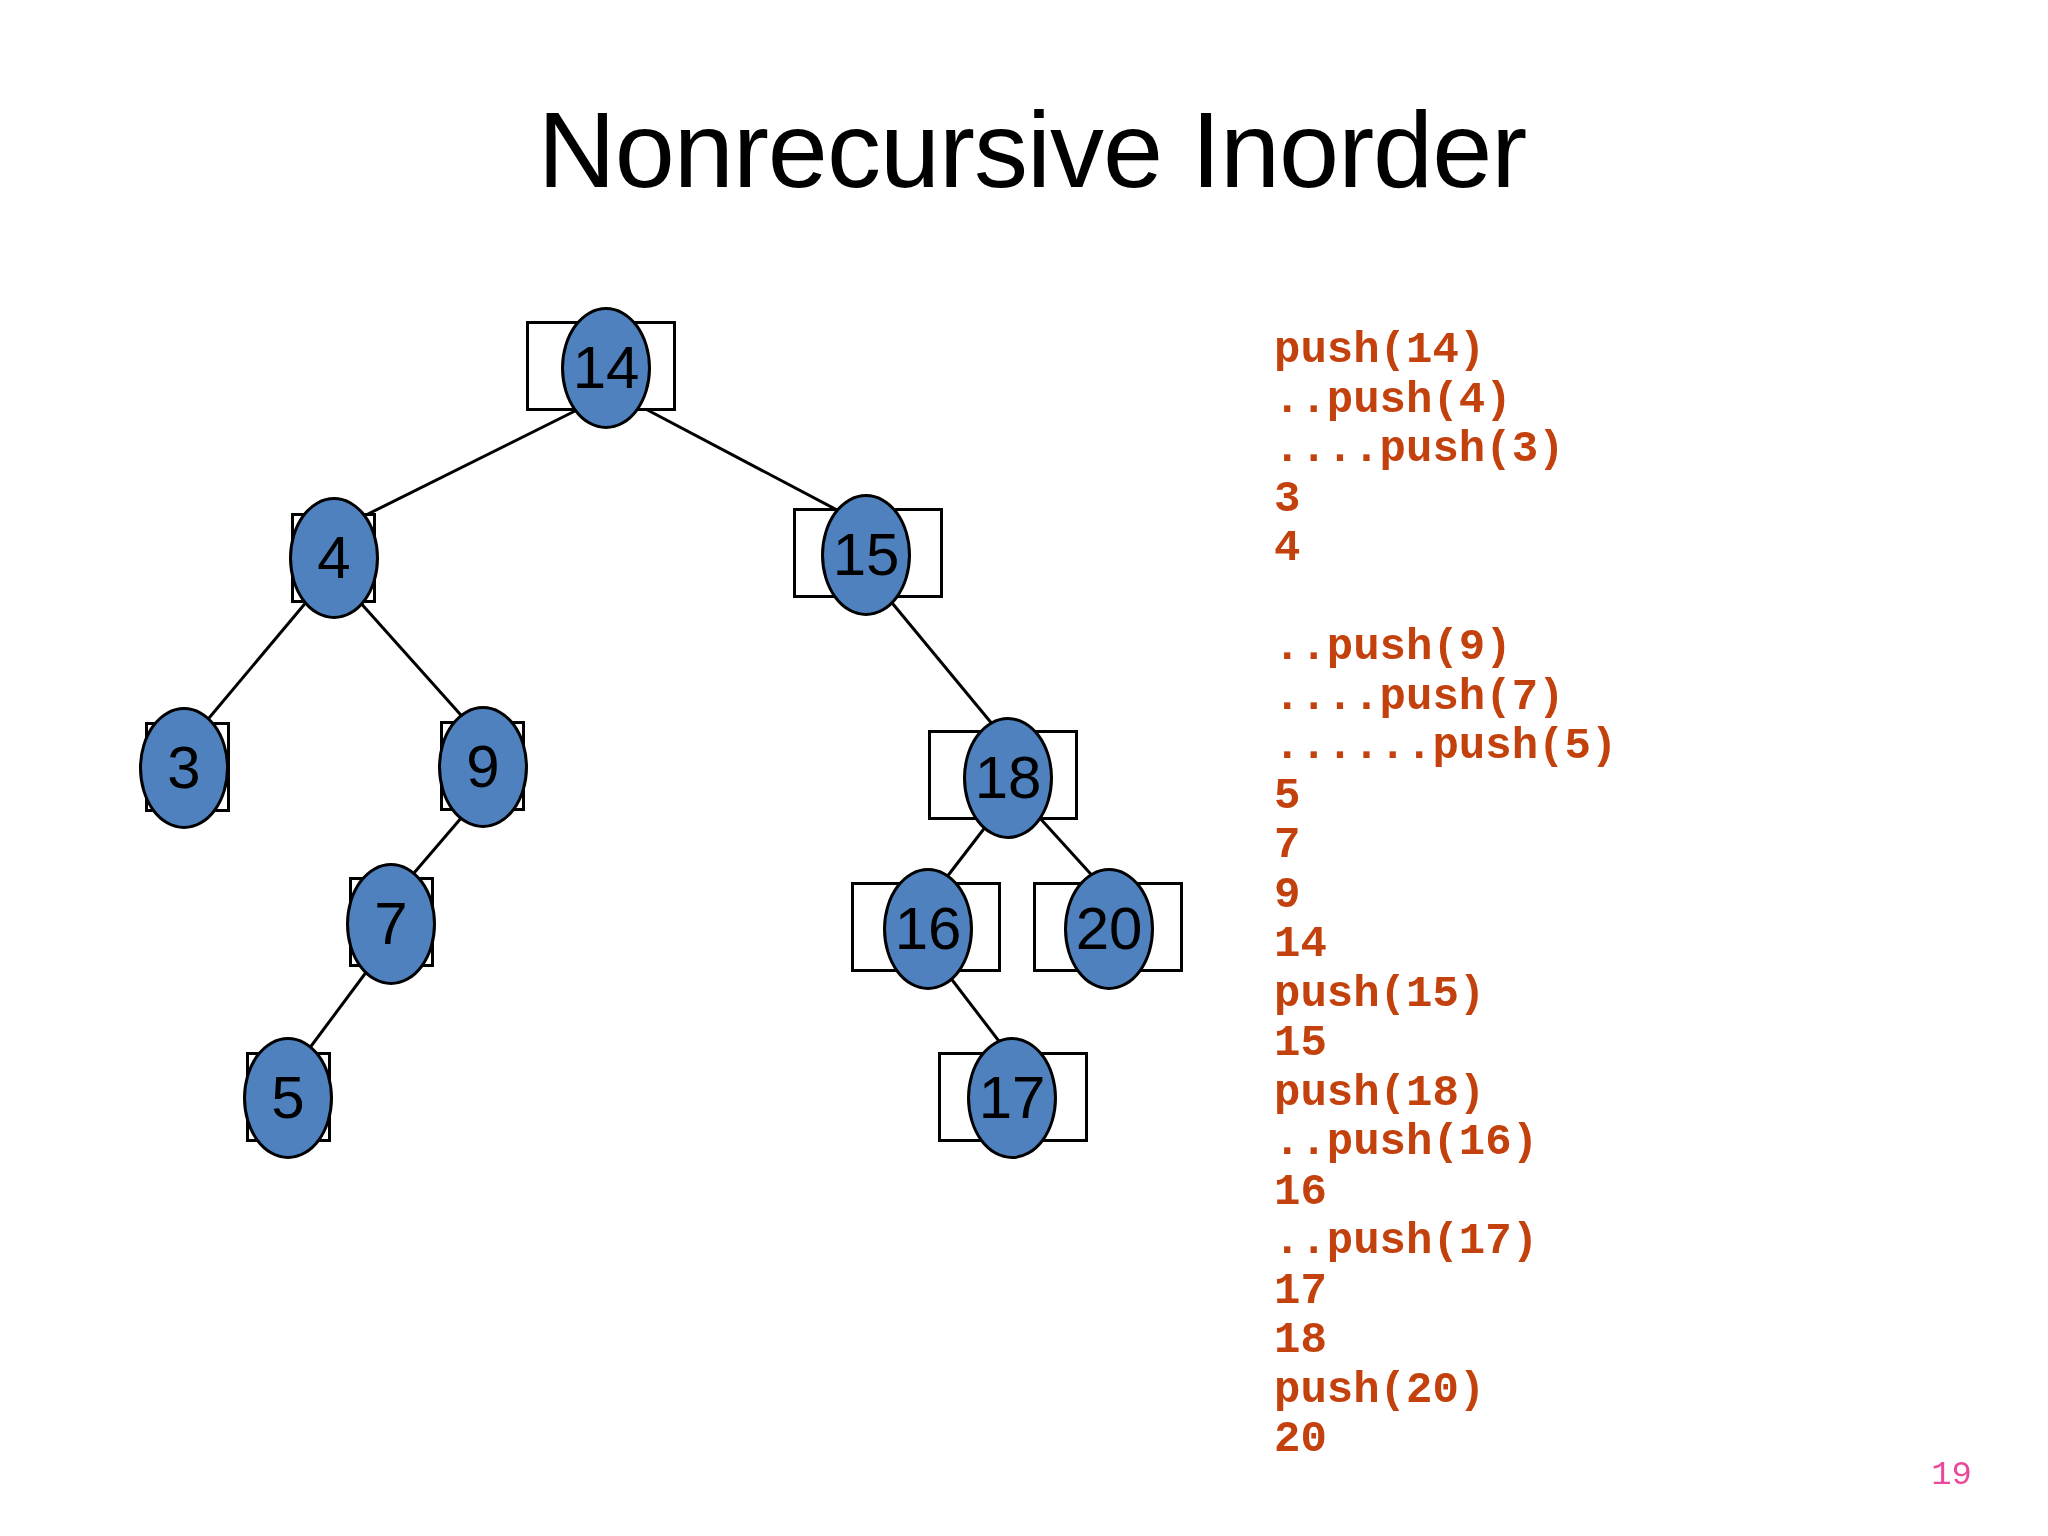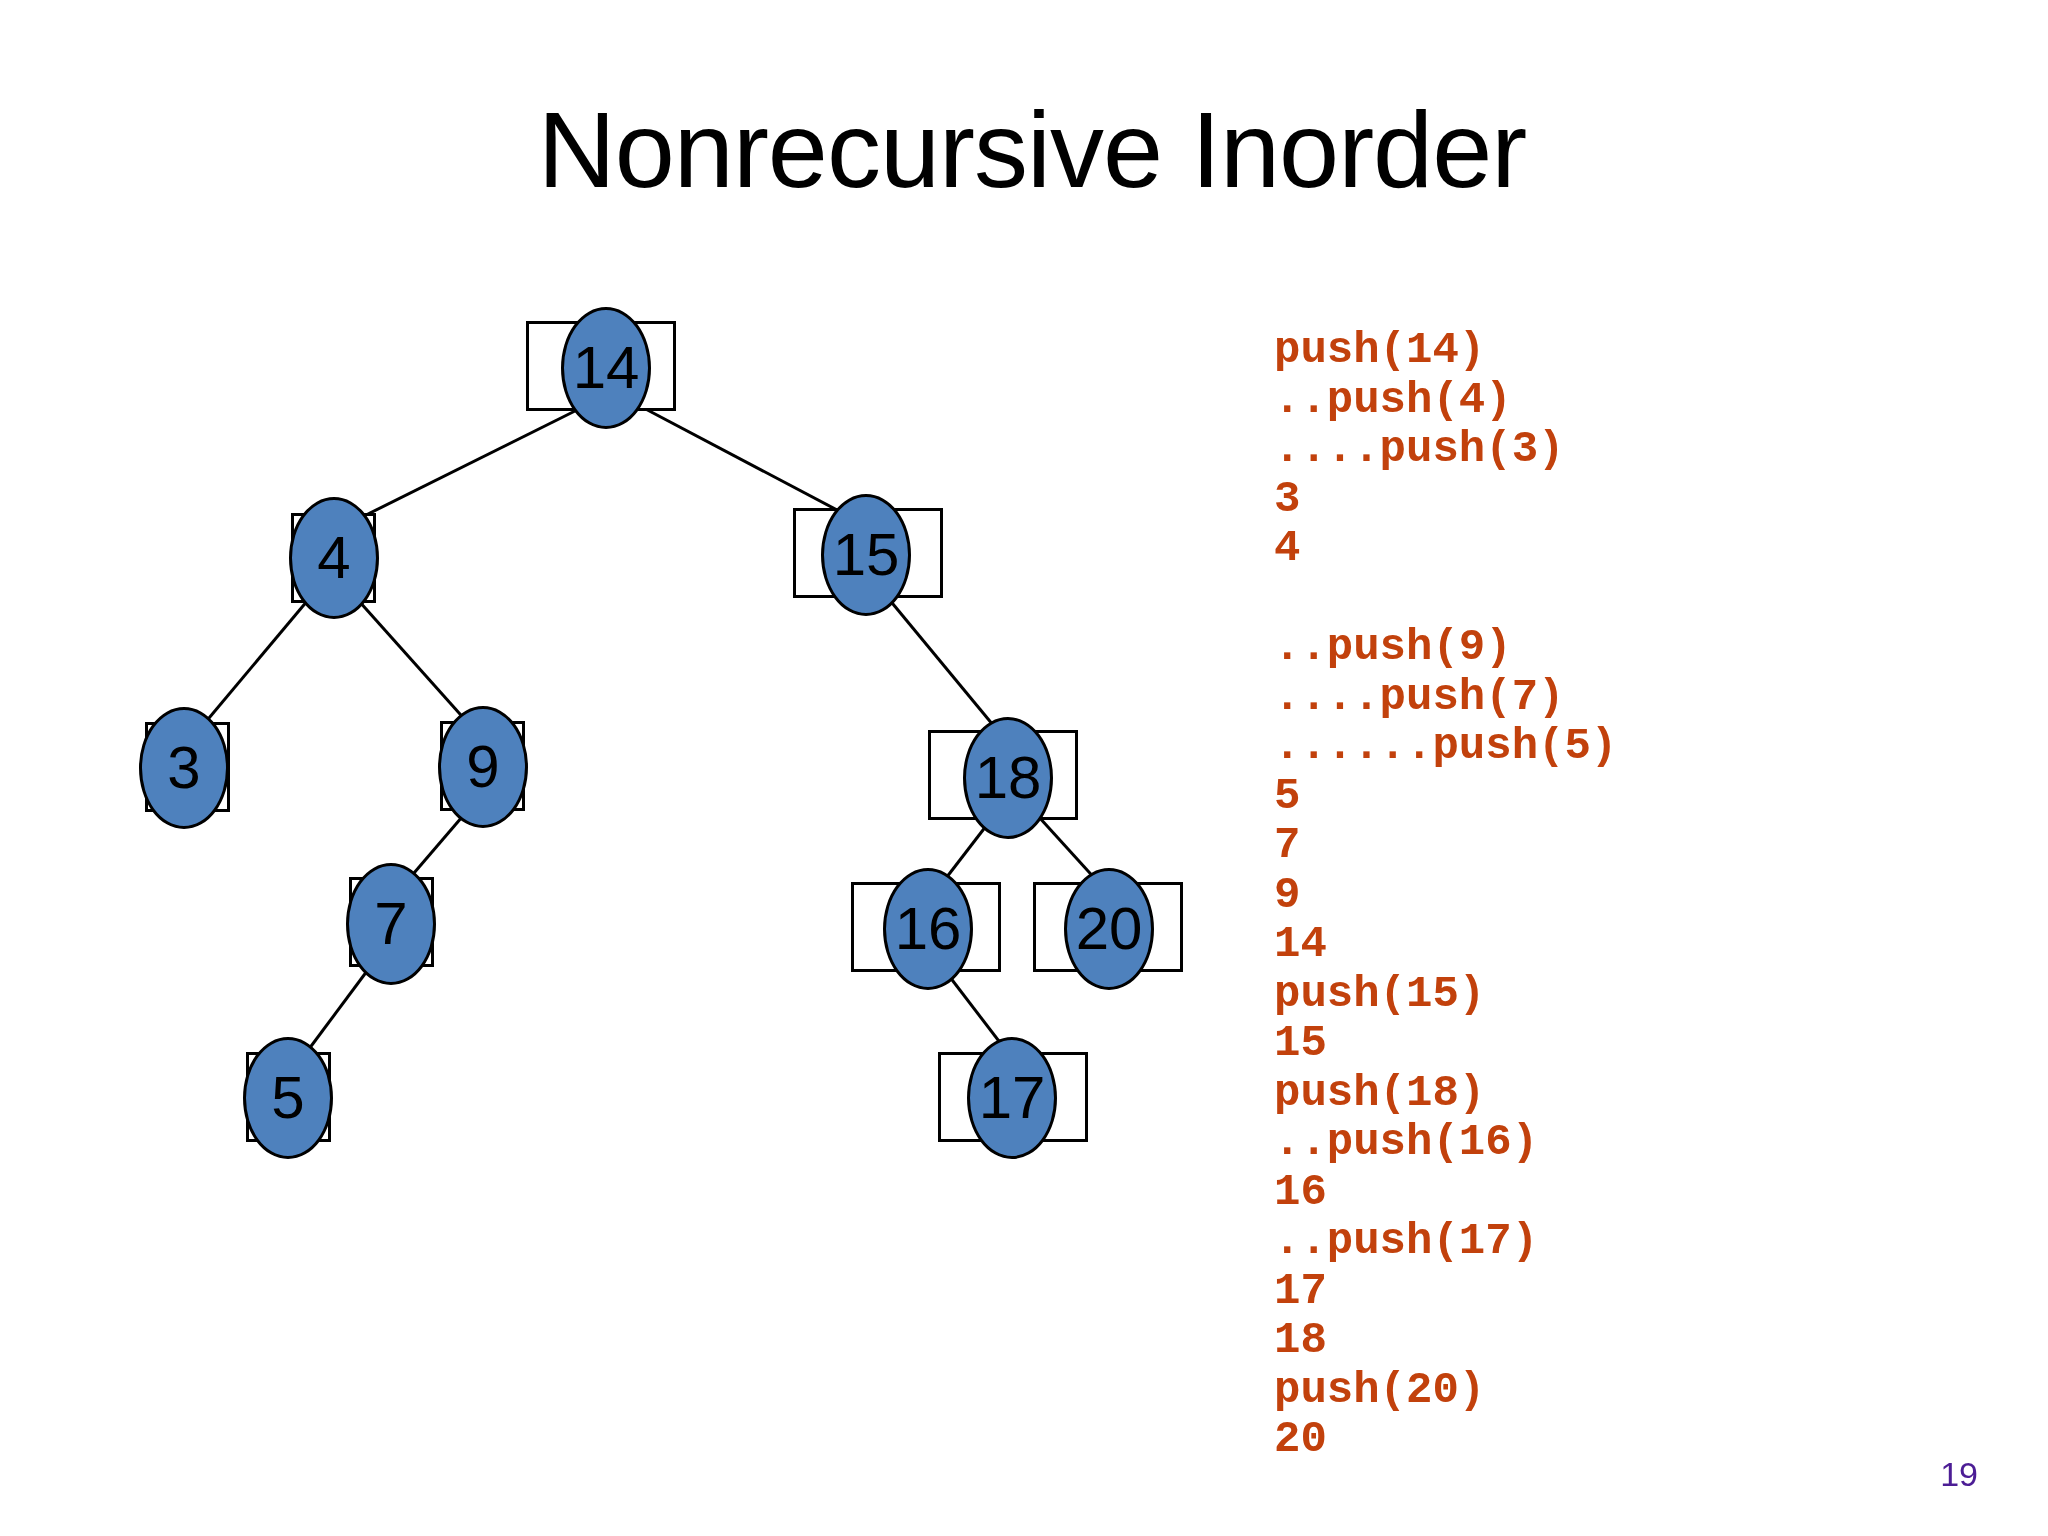--- a/index.html
+++ b/index.html
@@ -96,25 +96,25 @@
     white-space: pre;
   }
   .trace-line {
     height: 49.5px;
     white-space: pre;
   }
 
   
   #page-number {
     position: absolute;
-    right: 78px;
+    right: 84px;
     bottom: 42px;
-    font-family: Liberation Sans, sans-serif;
+    font-family: Liberation Mono, monospace;
     font-size: 34px;
-    color: #4c1d95;
+    color: #ec4899;
   }
 </style>
 </head>
 <body>
 
 <div id="slide">
 
   <div id="slide-title">Nonrecursive Inorder</div>
 
   <div id="tree-area">

